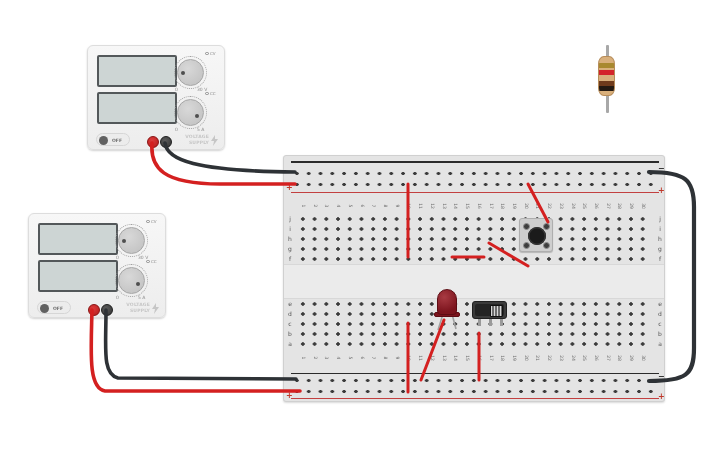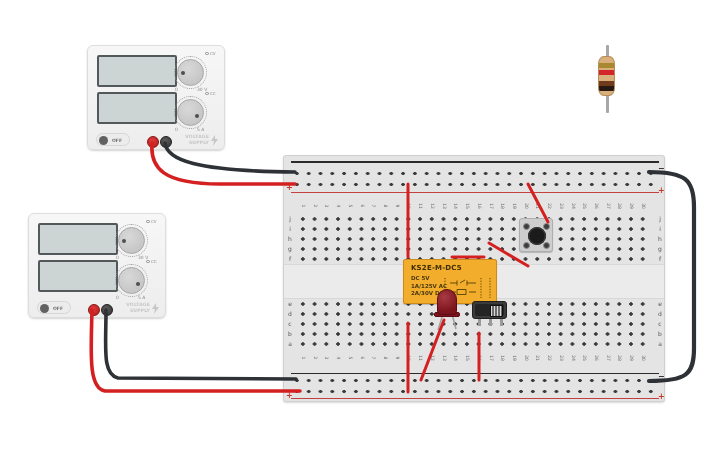--- a/index.html
+++ b/index.html
@@ -297,39 +297,20 @@
     <span class="railsign minus s-tl-m">−</span>
     <span class="railsign plus  s-tl-p">+</span>
     <span class="railsign minus s-tr-m">−</span>
     <span class="railsign plus  s-tr-p">+</span>
     <span class="railsign minus s-bl-m">−</span>
     <span class="railsign plus  s-bl-p">+</span>
     <span class="railsign minus s-br-m">−</span>
     <span class="railsign plus  s-br-p">+</span>
   </div>
 
-  <div class="relay">
-    <div class="relay-title">KS2E-M-DC5</div>
-    <div class="relay-specs">
-      <div>DC 5V</div>
-      <div>1A/125V AC</div>
-      <div>2A/30V DC</div>
-    </div>
-    <svg class="relay-sch" width="50" height="24" viewBox="0 0 50 24">
-      <g stroke="#55400a" stroke-width="0.9" fill="none">
-        <path d="M2,2 V22" stroke-dasharray="1.3 1.4"></path>
-        <path d="M38,2 V22" stroke-dasharray="1.3 1.4"></path>
-        <path d="M47,2 V22" stroke-dasharray="1.3 1.4"></path>
-        <path d="M7,7 H14 M17,7 l5,-3 M24,7 H33"></path>
-        <path d="M14,4.5 V9.5 M24,4.5 V9.5"></path>
-        <path d="M7,16 H13 M26,16 H33"></path>
-        <path d="M14,13.5 h9 v5 h-9 z"></path>
-      </g>
-    </svg>
-  </div>
 
   <svg class="led-legs" width="30" height="25" viewBox="0 0 30 25">
     <path d="M13,4 L8,20" stroke="#a0a0a0" stroke-width="1.6" fill="none"></path>
     <path d="M22,4 L26,19" stroke="#a0a0a0" stroke-width="1.6" fill="none"></path>
   </svg>
   <div class="led-flange"></div>
   <div class="led-bulb"></div>
 
   <div class="sswitch">
     <div class="well"></div>

